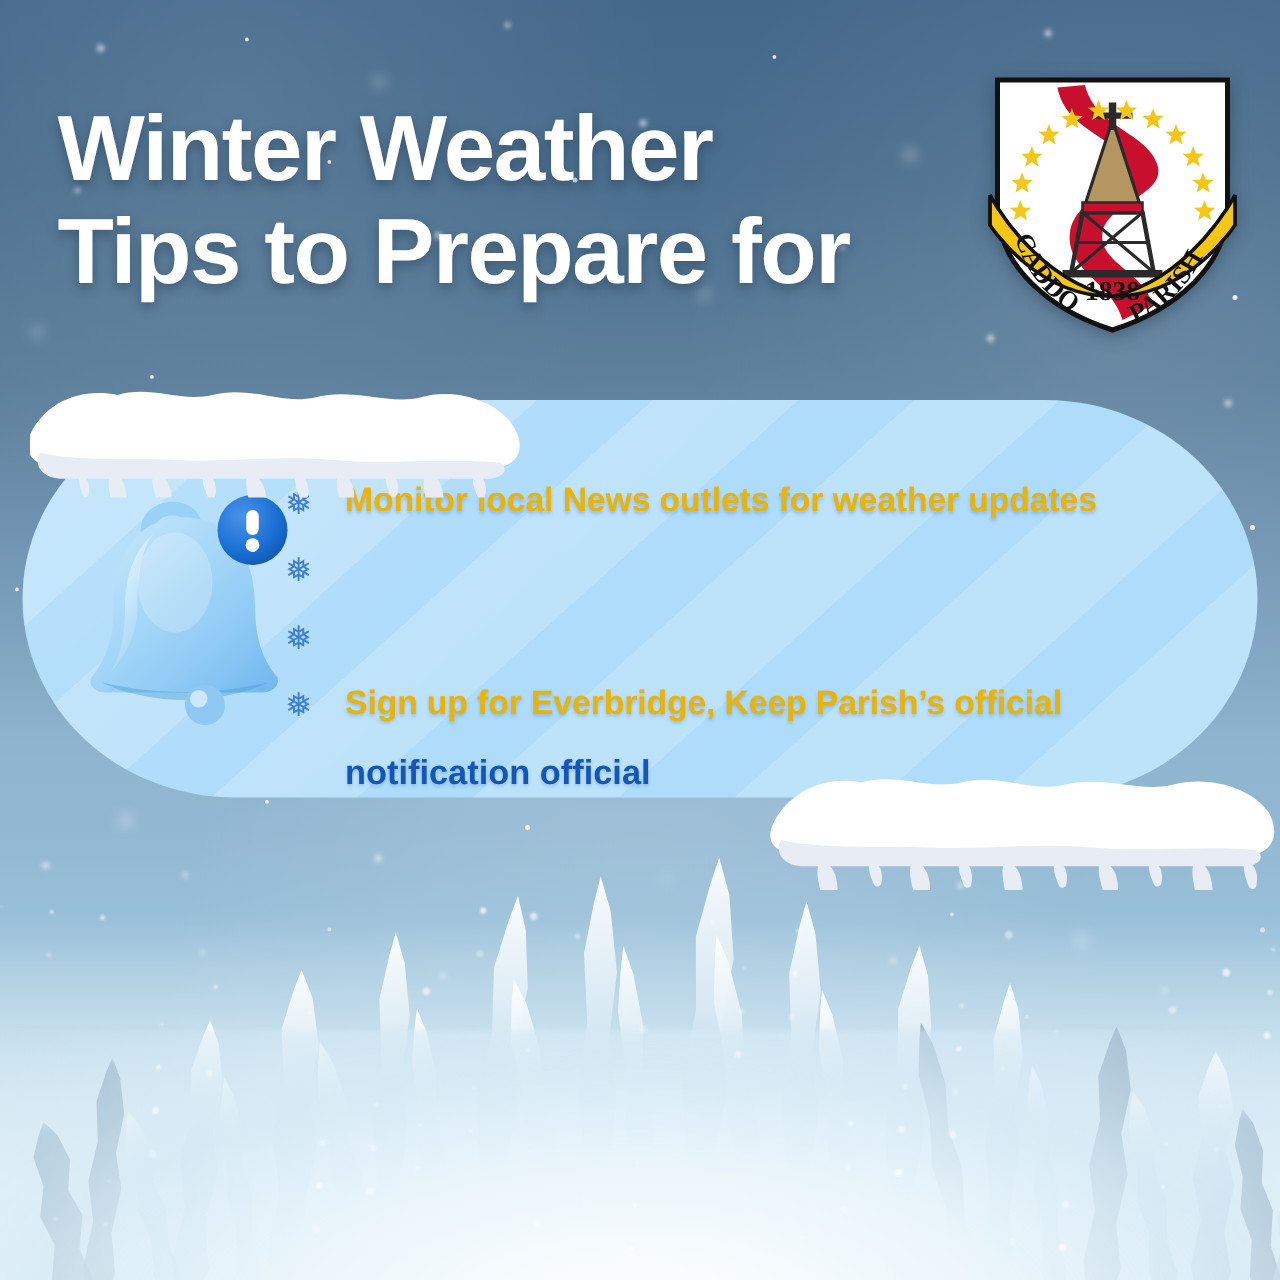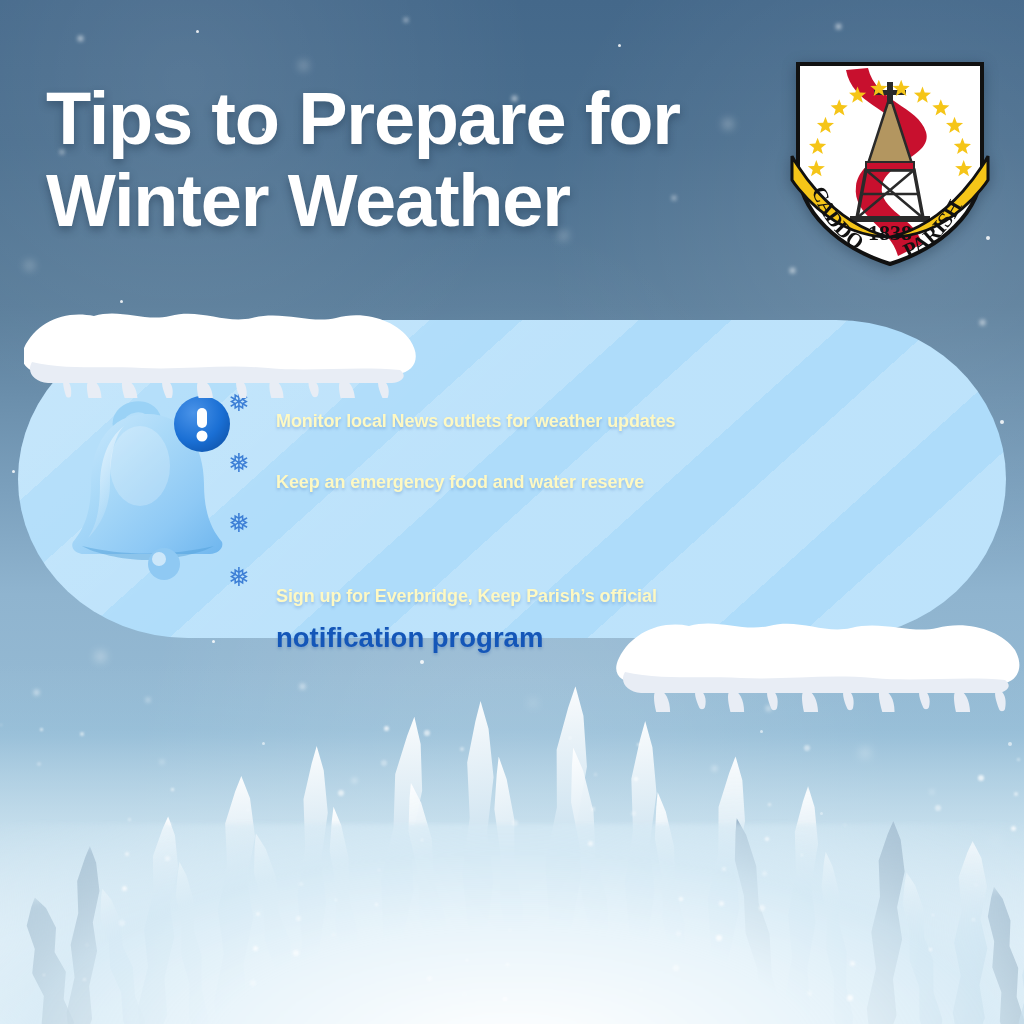--- a/index.html
+++ b/index.html
@@ -172,28 +172,27 @@
   }
   .bullet-icon {
     flex: 0 0 48px;
     font-size: 26px;
     line-height: 38px;
     color: #3d7fd6;
     text-align: left;
     padding-top: 2px;
   }
   .bullet-text {
-    color: #fef9c3;
-    font-size: 18px;
+    color: #eab308;
+    font-size: 27px;
     font-weight: bold;
     line-height: 1.42;
     letter-spacing: -0.1px;
     text-shadow: 0 2px 3px rgba(40,90,170,0.28);
     white-space: nowrap;
-    margin-top: 28px;
   }
   .bullet-cont {
     margin-left: 48px;
     color: #1456b8;
     font-size: 27.5px;
     font-weight: bold;
     line-height: 1.42;
     text-shadow: 0 2px 3px rgba(40,90,170,0.28);
     margin-top: 8px;
   }
@@ -361,22 +360,22 @@
         <div class="frost-speckle" style="left: 119px; top: 256px; width: 6px; height: 6px; opacity: 0.35;"></div>
         <div class="frost-speckle" style="left: 247px; top: 145px; width: 2px; height: 2px; opacity: 0.5;"></div>
         <div class="frost-speckle" style="left: 375px; top: 239px; width: 3px; height: 3px; opacity: 0.65;"></div>
         <div class="frost-speckle" style="left: 503px; top: 333px; width: 4px; height: 4px; opacity: 0.8;"></div>
         <div class="frost-speckle" style="left: 631px; top: 147px; width: 5px; height: 5px; opacity: 0.35;"></div>
         <div class="frost-speckle" style="left: 759px; top: 241px; width: 6px; height: 6px; opacity: 0.5;"></div>
       </div>
   </div>
 
   <div class="title">
+    <span class="title-line">Winter Weather</span>
     <span class="title-line">Tips to Prepare for</span>
-    <span class="title-line">Winter Weather</span>
   </div>
 
   <svg class="seal" viewBox="0 0 200 212">
     <defs>
       <clipPath id="shieldClip">
         <path d="M8,6 L192,6 L192,108 C192,155 150,190 100,206 C50,190 8,155 8,108 Z"></path>
       </clipPath>
     </defs>
 
     <path d="M8,6 L192,6 L192,108 C192,155 150,190 100,206 C50,190 8,155 8,108 Z" fill="#ffffff" stroke="#111111" stroke-width="4"></path>
@@ -473,30 +472,29 @@
     </svg>
   </div>
 
   <div class="bullets" id="bullets">
       <div class="bullet-row">
         <span class="bullet-icon">❅</span>
         <span class="bullet-text">Monitor local News outlets for weather updates</span>
       </div>
       <div class="bullet-row">
         <span class="bullet-icon">❅</span>
-        <span class="bullet-text">Keep an emergency food and water reserve</span>
       </div>
       <div class="bullet-row">
         <span class="bullet-icon">❅</span>
       </div>
       <div class="bullet-row">
         <span class="bullet-icon">❅</span>
         <span class="bullet-text">Sign up for Everbridge, Keep Parish’s official</span>
       </div>
-      <div class="bullet-cont">notification program</div>
+      <div class="bullet-cont">notification official</div>
     </div>
 
   <svg class="snowbank top" viewBox="0 0 400 102">
     <path d="M0,52 C12,26 40,14 70,20 C96,12 120,26 146,20 C176,12 200,28 228,22
              C258,14 286,28 312,22 C340,14 372,24 386,44 C398,62 390,76 374,78
              L20,78 C4,76 -6,68 0,52 Z" fill="#ffffff"></path>
     <path d="M8,66 C40,74 80,70 118,72 C160,74 200,68 244,72 C286,76 330,70 376,74
              C384,80 378,86 368,87 L24,87 C10,86 2,76 8,66 Z" fill="#e8edf5"></path>
     <g fill="#e8edf5">
       <path d="M40,84 C46,84 48,92 47,100 C46,102 43,102 42,100 C40,94 38,86 40,84 Z"></path>

